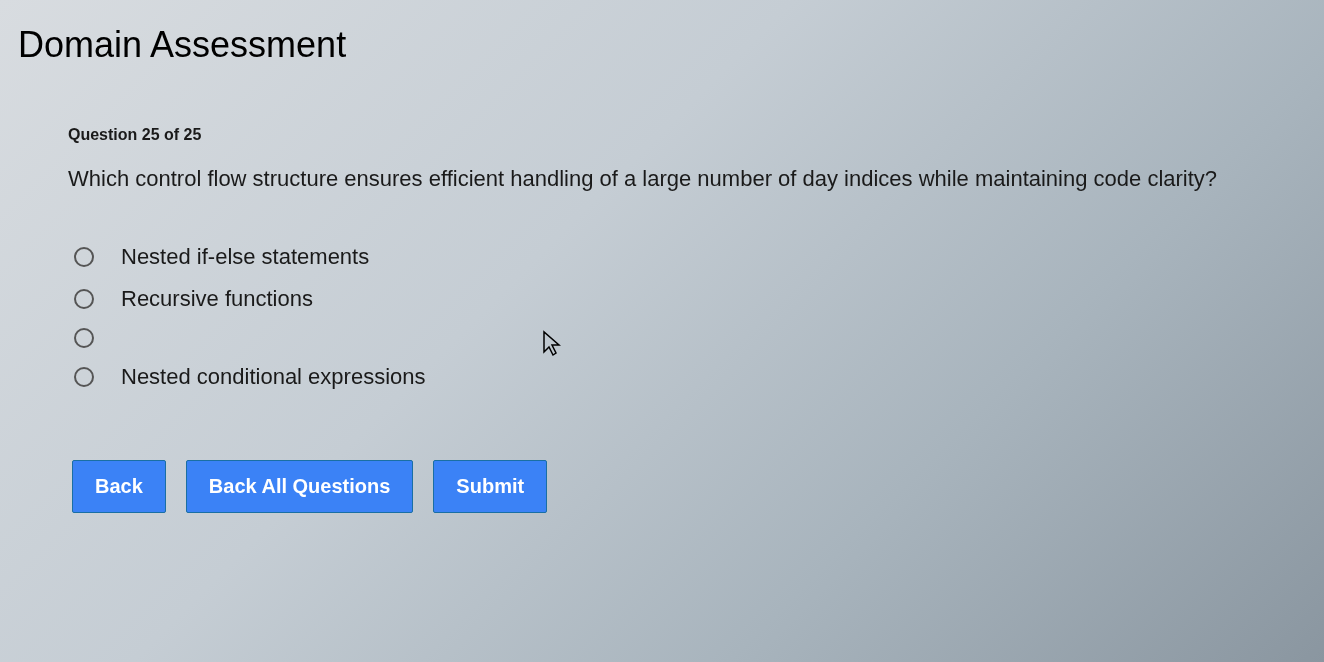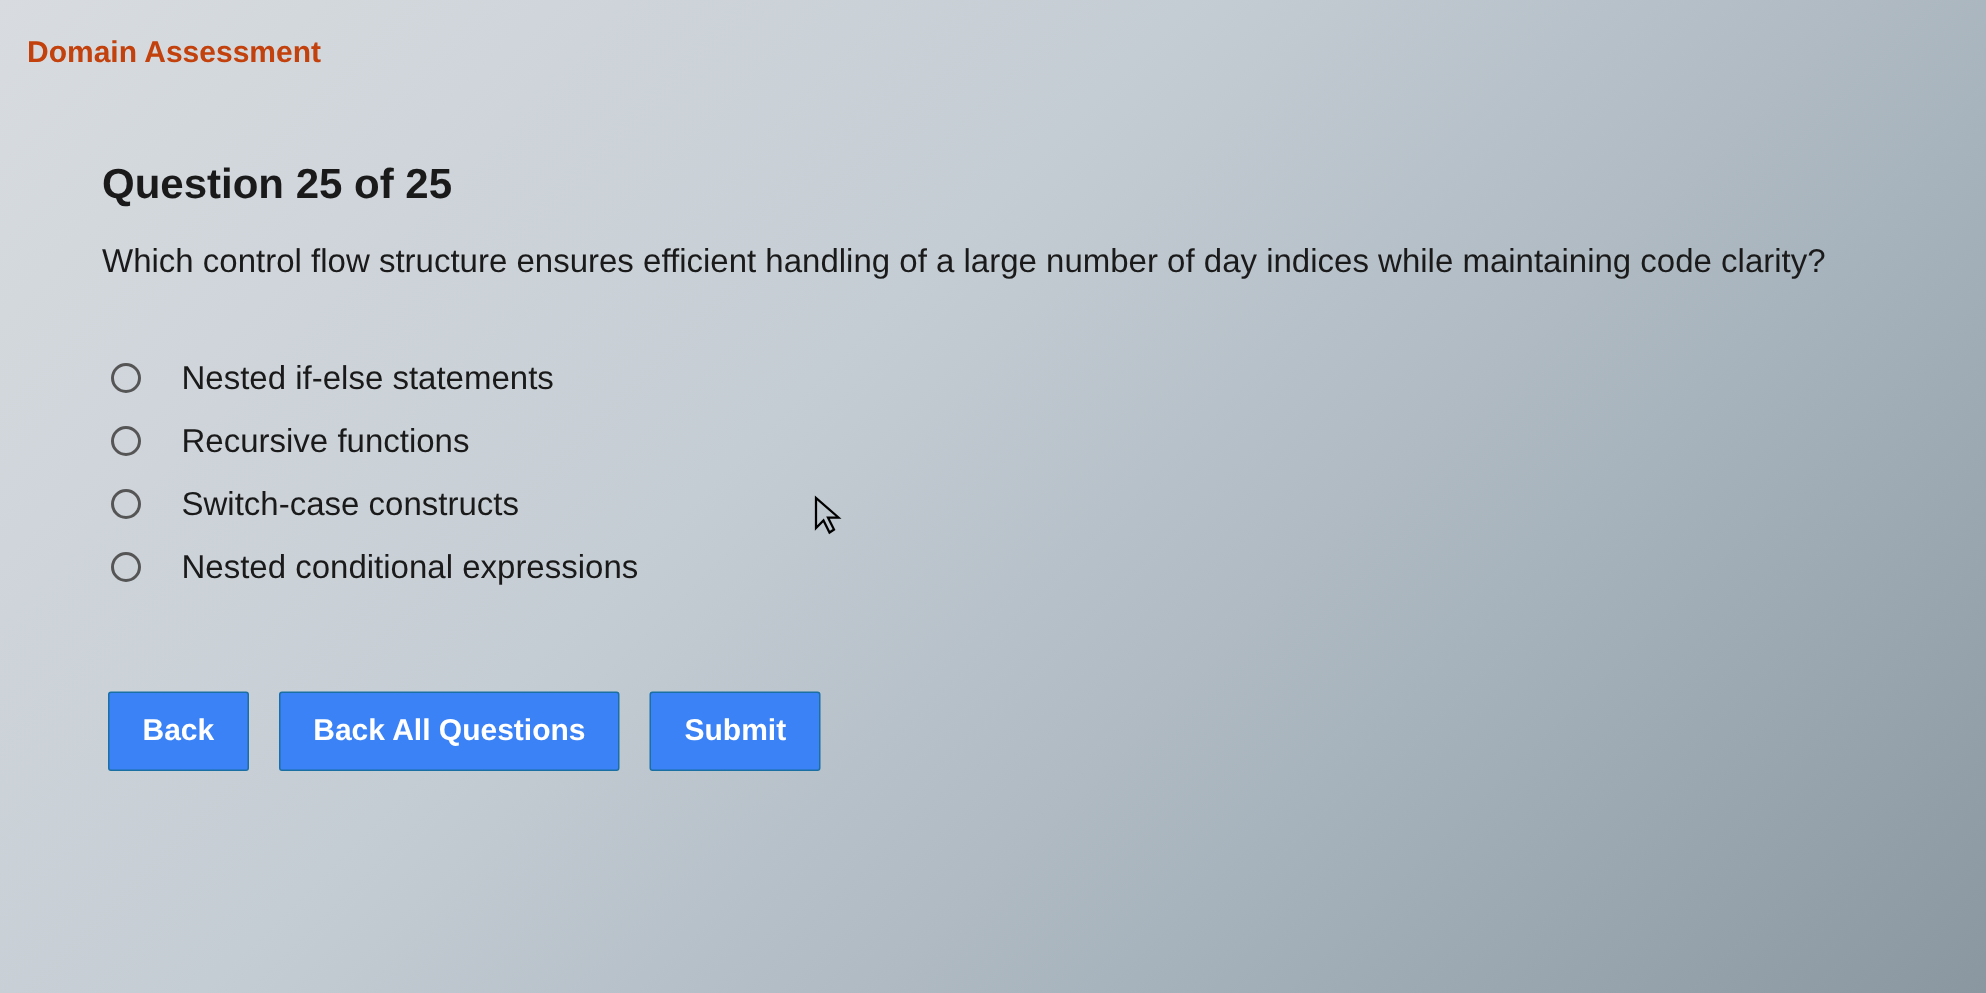--- a/index.html
+++ b/index.html
@@ -9,30 +9,30 @@
     }
     body {
       width: 1324px;
       height: 662px;
       font-family: Arial, Helvetica, sans-serif;
       background: linear-gradient(135deg, #d8dce0 0%, #c5cdd4 40%, #a8b4bd 70%, #8a96a0 100%);
       overflow: hidden;
       position: relative;
     }
     .page-title {
-      font-size: 20px;
-      color: #c2410c;
+      font-size: 36px;
+      color: #000000;
       padding: 24px 0 0 18px;
-      font-weight: 700;
+      font-weight: 400;
     }
     .content {
       padding: 60px 0 0 68px;
     }
     .question-number {
-      font-size: 28px;
+      font-size: 16px;
       font-weight: 700;
       color: #1a1a1a;
       margin-bottom: 22px;
     }
     .question-text {
       font-size: 22px;
       color: #1a1a1a;
       margin-bottom: 52px;
       font-weight: 400;
     }
@@ -96,21 +96,20 @@
     <label class="option">
       <span class="radio-circle"></span>
       <span class="option-label">Nested if-else statements</span>
     </label>
     <label class="option">
       <span class="radio-circle"></span>
       <span class="option-label">Recursive functions</span>
     </label>
     <label class="option">
       <span class="radio-circle"></span>
-      <span class="option-label">Switch-case constructs</span>
     </label>
     <label class="option">
       <span class="radio-circle"></span>
       <span class="option-label">Nested conditional expressions</span>
     </label>
   </div>
 
   <div class="button-row">
     <button class="btn">Back</button>
     <button class="btn">Back All Questions</button>

